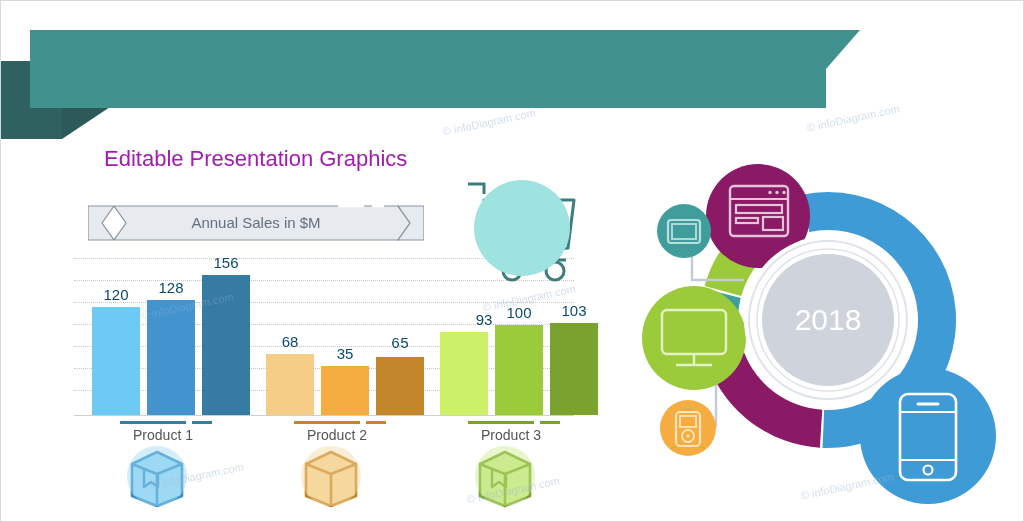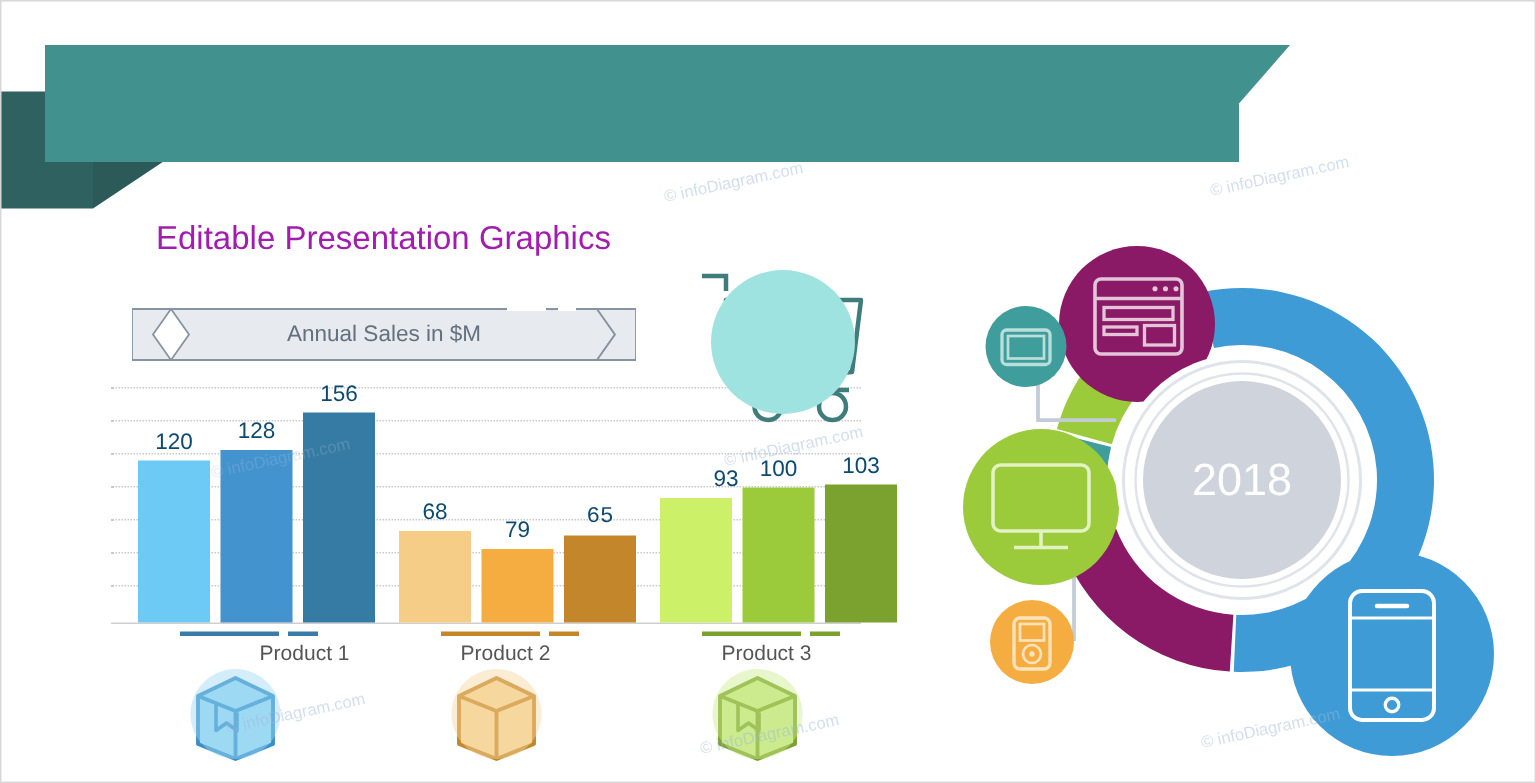--- a/index.html
+++ b/index.html
@@ -153,36 +153,36 @@
     <div class="bars" id="bars-layer">
         <div class="bar" style="left: 18px; height: 108px; background: rgb(109, 202, 245);"></div>
         <div class="bar-label" style="left: 12px; bottom: 112px;">120</div>
         <div class="bar" style="left: 73px; height: 115px; background: rgb(67, 148, 206);"></div>
         <div class="bar-label" style="left: 67px; bottom: 119px;">128</div>
         <div class="bar" style="left: 128px; height: 140px; background: rgb(54, 123, 164);"></div>
         <div class="bar-label" style="left: 122px; bottom: 144px;">156</div>
         <div class="bar" style="left: 192px; height: 61px; background: rgb(246, 205, 134);"></div>
         <div class="bar-label" style="left: 186px; bottom: 65px;">68</div>
         <div class="bar" style="left: 247px; height: 49px; background: rgb(245, 173, 65);"></div>
-        <div class="bar-label" style="left: 241px; bottom: 53px;">79</div>
+        <div class="bar-label" style="left: 241px; bottom: 53px;">35</div>
         <div class="bar" style="left: 302px; height: 58px; background: rgb(196, 134, 42);"></div>
         <div class="bar-label" style="left: 296px; bottom: 62px; font-family: Liberation Mono, monospace;">65</div>
         <div class="bar" style="left: 366px; height: 83px; background: rgb(204, 241, 105);"></div>
         <div class="bar-label" style="left: 380px; bottom: 87px;">93</div>
         <div class="bar" style="left: 421px; height: 90px; background: rgb(155, 203, 59);"></div>
         <div class="bar-label" style="left: 415px; bottom: 94px;">100</div>
         <div class="bar" style="left: 476px; height: 92px; background: rgb(123, 162, 47);"></div>
         <div class="bar-label" style="left: 470px; bottom: 96px;">103</div>
       </div>
   </div>
 
   <div id="groups-layer">
       <div class="grp-underline seg-a" style="left: 120px; top: 421px; background: rgb(58, 124, 168);"></div>
       <div class="grp-underline seg-b" style="left: 192px; top: 421px; background: rgb(58, 124, 168);"></div>
-      <div class="grp-name" style="left: 93px; top: 427px; text-align: right;">Product 1</div>
+      <div class="grp-name" style="left: 93px; top: 427px;">Product 1</div>
       <div class="grp-underline seg-a" style="left: 294px; top: 421px; background: rgb(196, 134, 42);"></div>
       <div class="grp-underline seg-b" style="left: 366px; top: 421px; background: rgb(196, 134, 42);"></div>
       <div class="grp-name" style="left: 267px; top: 427px;">Product 2</div>
       <div class="grp-underline seg-a" style="left: 468px; top: 421px; background: rgb(123, 162, 47);"></div>
       <div class="grp-underline seg-b" style="left: 540px; top: 421px; background: rgb(123, 162, 47);"></div>
       <div class="grp-name" style="left: 441px; top: 427px;">Product 3</div>
     </div>
 
   <div class="boxicon" style="left:118px;top:442px;">
     <div class="halo" id="halo0" style="background: rgb(158, 217, 245);"></div>

